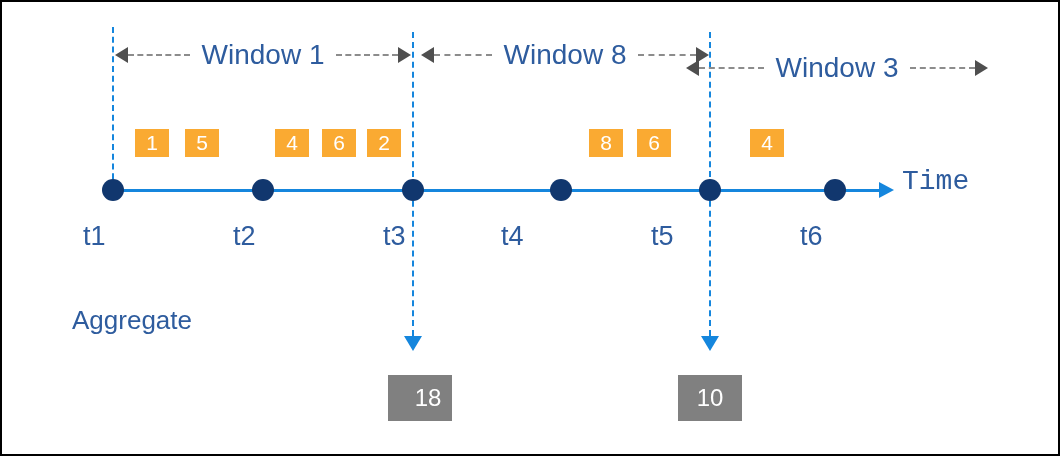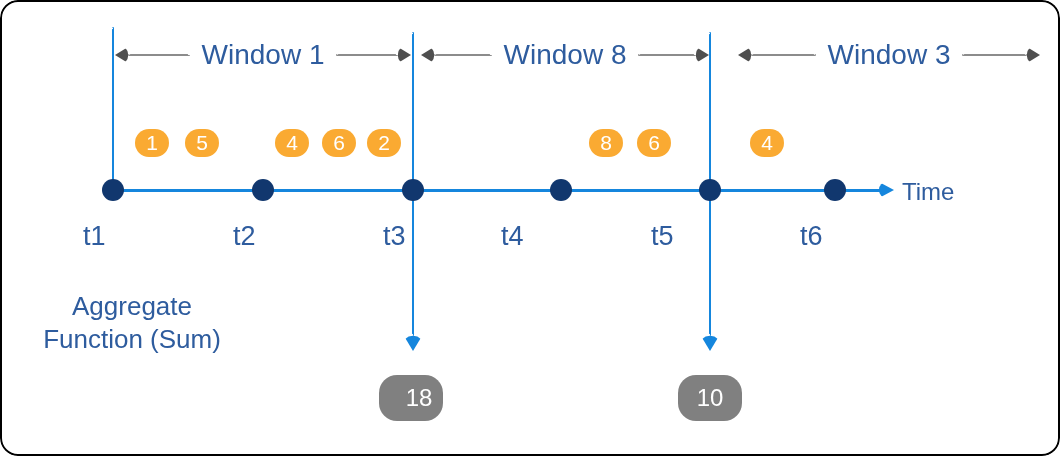--- a/index.html
+++ b/index.html
@@ -6,21 +6,21 @@
     --accent_blue: #1586DD;
     --navy: #11376E;
     --label_blue: #2E5C9E;
     --event_orange: #FAAA32;
     --output_gray: #808080;
     --dash_gray: #8C8C8C;
     --arrow_gray: #4F4F4F;
     --background: #FFFFFF;
     --border_black: #000000;
   }
-  * { box-sizing: border-box; margin: 0; padding: 0; border-radius: 18px; }
+  * { box-sizing: border-box; margin: 0; padding: 0; }
   body {
     font-family: "Liberation Sans", "DejaVu Sans", sans-serif;
     background: var(--background);
   }
   .frame {
     position: relative;
     width: 1060px;
     height: 456px;
     background: var(--background);
     border: 2px solid var(--border_black);
@@ -82,23 +82,24 @@
   .timeline-arrowhead {
     position: absolute;
     left: 877px; top: 180px;
     width: 0; height: 0;
     border-top: 8px solid transparent;
     border-bottom: 8px solid transparent;
     border-left: 15px solid var(--accent_blue);
   }
   .time-label {
     position: absolute;
-    left: 900px; top: 176px;
-    font-size: 24px;
-    color: var(--label_blue);
+    left: 900px; top: 164px;
+    font-size: 28px;
+    color: var(--label_blue);
+    font-family: Liberation Mono, monospace;
   }
   .dot {
     position: absolute;
     top: 177px;
     width: 22px; height: 22px;
     border-radius: 50%;
     background: var(--navy);
   }
   .tick-label {
     position: absolute;
@@ -164,21 +165,21 @@
     <div class="w-dash"></div>
     <div class="arrowhead-right"></div>
   </div>
   <div class="window-span" style="left:419px; width:288px;">
     <div class="arrowhead-left"></div>
     <div class="w-dash"></div>
     <div class="window-label">Window 8</div>
     <div class="w-dash"></div>
     <div class="arrowhead-right"></div>
   </div>
-  <div class="window-span" style="left:736px; width:302px;">
+  <div class="window-span" style="left:684px; width:302px;margin-top:13px;">
     <div class="arrowhead-left"></div>
     <div class="w-dash"></div>
     <div class="window-label">Window 3</div>
     <div class="w-dash"></div>
     <div class="arrowhead-right"></div>
   </div>
 
   <div class="event-box" style="left:133px;">1</div>
   <div class="event-box" style="left:183px;">5</div>
   <div class="event-box" style="left:273px;">4</div>
@@ -200,20 +201,19 @@
   <div class="dot" style="left:822px;"></div>
 
   <div class="tick-label" style="left:81px;">t1</div>
   <div class="tick-label" style="left:231px;">t2</div>
   <div class="tick-label" style="left:381px;">t3</div>
   <div class="tick-label" style="left:499px;">t4</div>
   <div class="tick-label" style="left:649px;">t5</div>
   <div class="tick-label" style="left:798px;">t6</div>
 
   <div class="aggregate-label">
-    <span style="display:block;">Aggregate</span>
-    <span style="display:block;">Function (Sum)</span>
-  </div>
-
-  <div class="output-box" style="left:377px;padding-left:16px;">18</div>
+    <span style="display:block;margin-top:14px;">Aggregate</span>
+  </div>
+
+  <div class="output-box" style="left:386px;padding-left:16px;">18</div>
   <div class="output-box" style="left:676px;">10</div>
 
 </div>
 
 </body></html>

